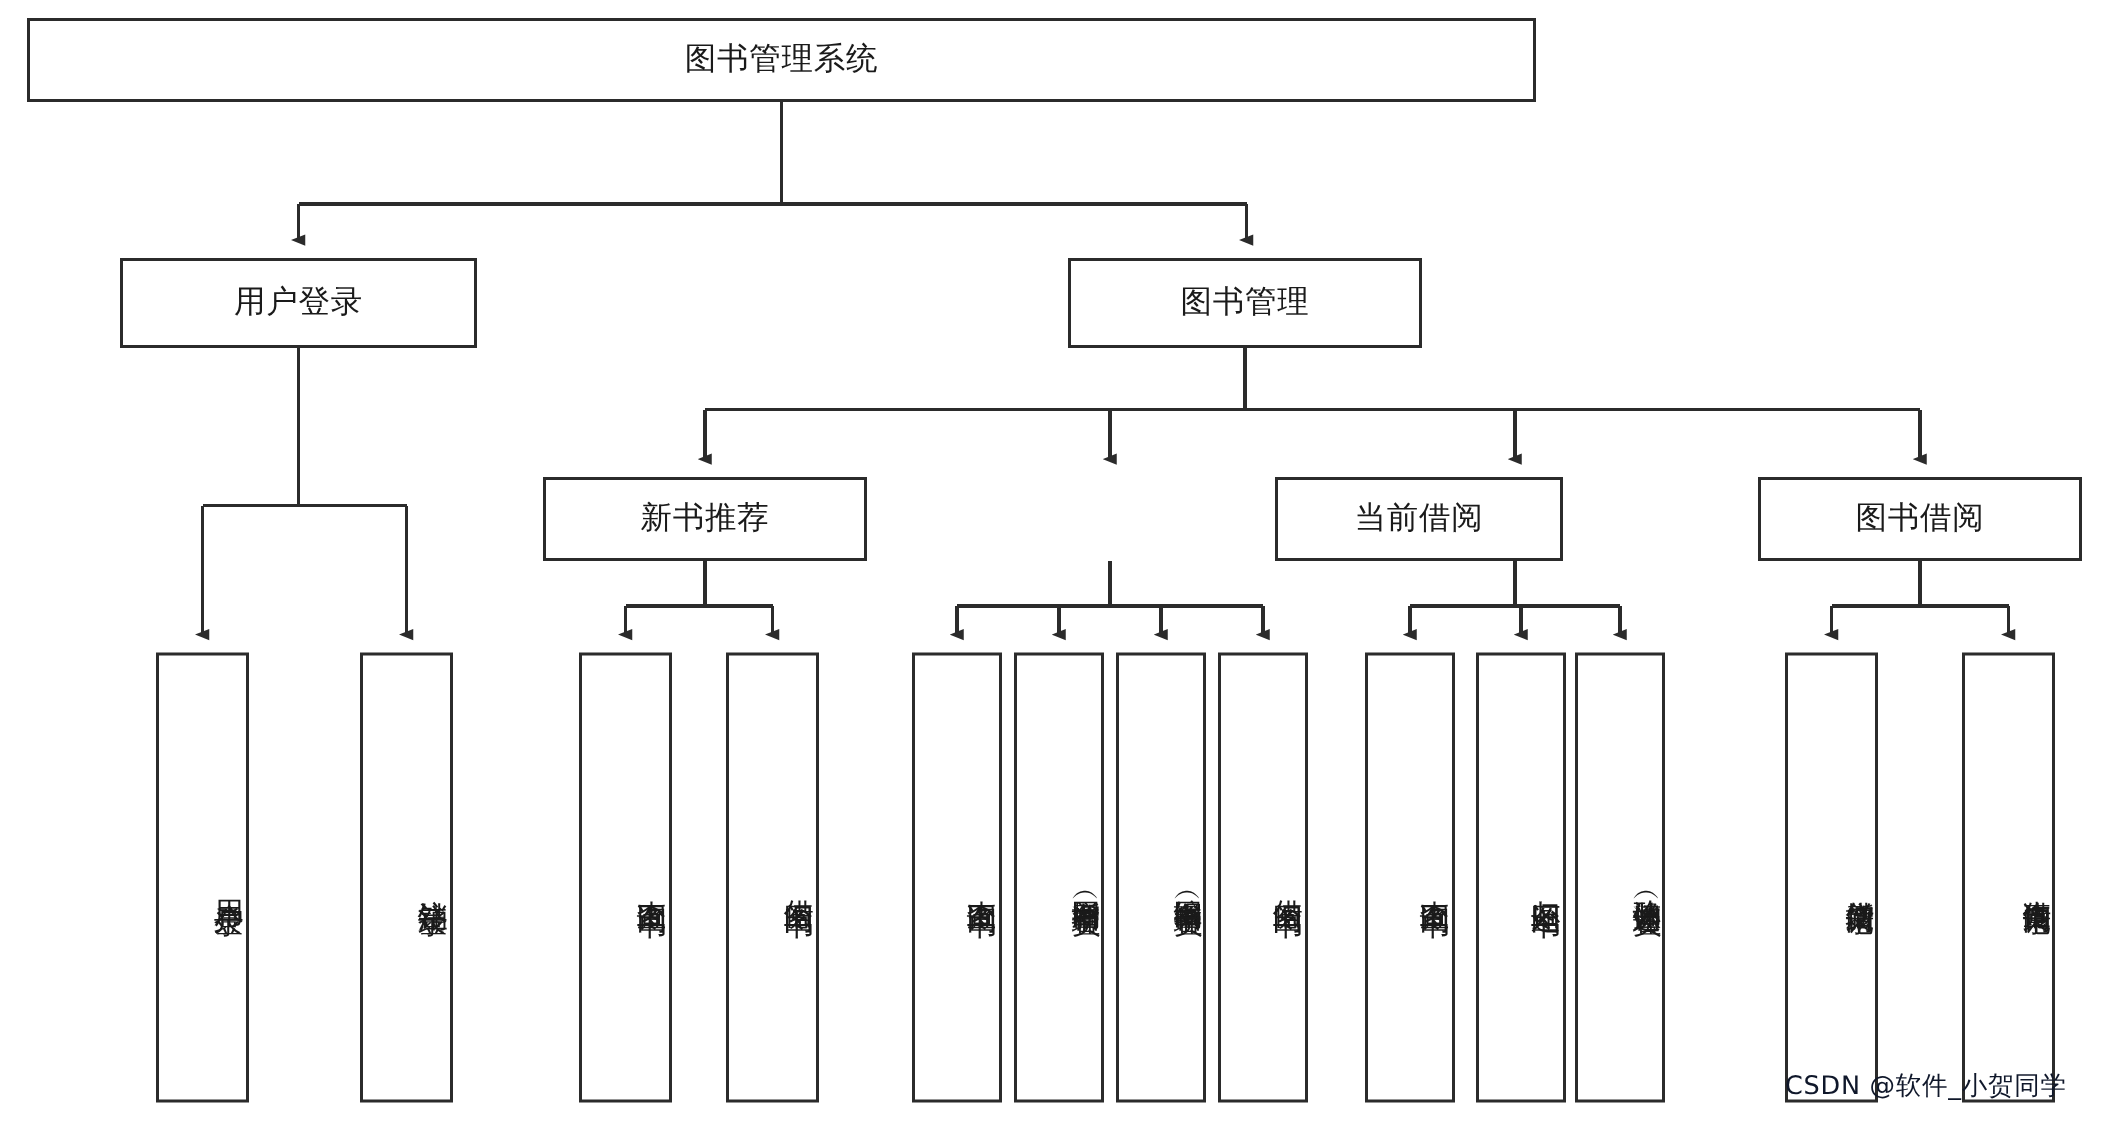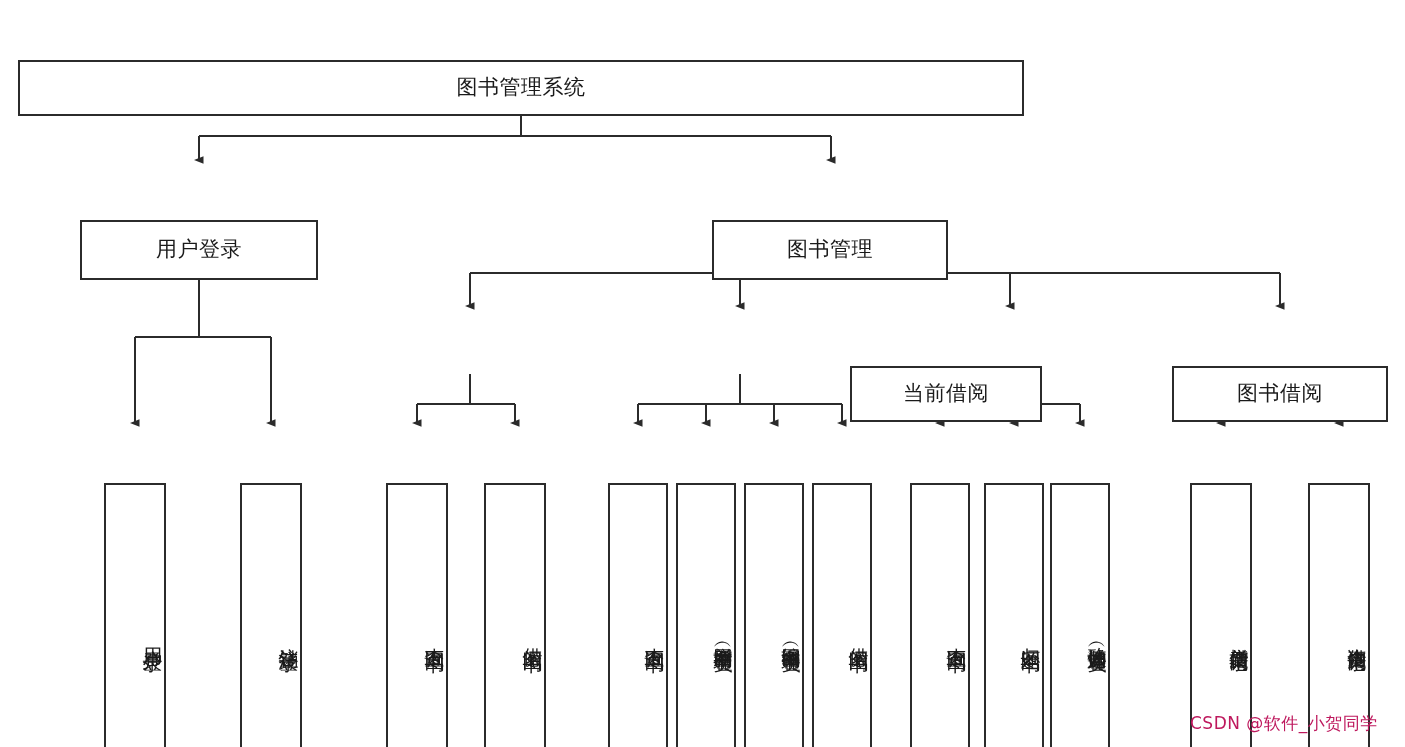--- a/index.html
+++ b/index.html
@@ -31,21 +31,20 @@
     position: absolute;
     box-sizing: border-box;
     background: #ffffff;
     border: 2px solid #2b2b2b;
     display: flex;
     align-items: center;
     justify-content: center;
     text-align: center;
     color: #1a1a1a;
     line-height: 1.12;
-    margin-top: 48px;
   }
   .node.horiz {
     font-size: 21px;
     letter-spacing: 0.5px;
   }
   .node.vert {
     writing-mode: vertical-rl;
     text-orientation: upright;
     font-size: 20px;
     letter-spacing: 2px;
@@ -54,21 +53,21 @@
     justify-content: center;
   }
   .node.vert .label {
     writing-mode: vertical-rl;
     text-orientation: upright;
     white-space: nowrap;
   }
   .watermark {
     position: absolute;
     font-size: 17px;
-    color: #be185d;
+    color: #0f172a;
     white-space: nowrap;
     letter-spacing: 0.5px;
   }
 </style>
 </head>
 <body>
 
 <div id="diagram-root" style="background: rgb(255, 255, 255);">
 
   <svg class="connectors" viewBox="0 0 1405 747" xmlns="http://www.w3.org/2000/svg">
@@ -125,20 +124,23 @@
     <span class="label">图书管理系统</span>
   </div>
 
   <div class="node horiz" id="l2-0" style="left: 80px; top: 172px; width: 238px; height: 60px;">
     <span class="label">用户登录</span>
   </div>
   <div class="node horiz" id="l2-1" style="left: 712px; top: 172px; width: 236px; height: 60px;">
     <span class="label">图书管理</span>
   </div>
 
+  <div class="node horiz" id="l3-0" style="left: 362px; top: 318px; width: 216px; height: 56px;">
+    <span class="label">新书推荐</span>
+  </div>
   <div class="node horiz" id="l3-2" style="left: 850px; top: 318px; width: 192px; height: 56px;">
     <span class="label">当前借阅</span>
   </div>
   <div class="node horiz" id="l3-3" style="left: 1172px; top: 318px; width: 216px; height: 56px;">
     <span class="label">图书借阅</span>
   </div>
 
   <div class="node vert" id="lf-0" style="left: 104px; top: 435px; width: 62px; height: 300px;">
     <span class="label">用户登录</span>
   </div>

